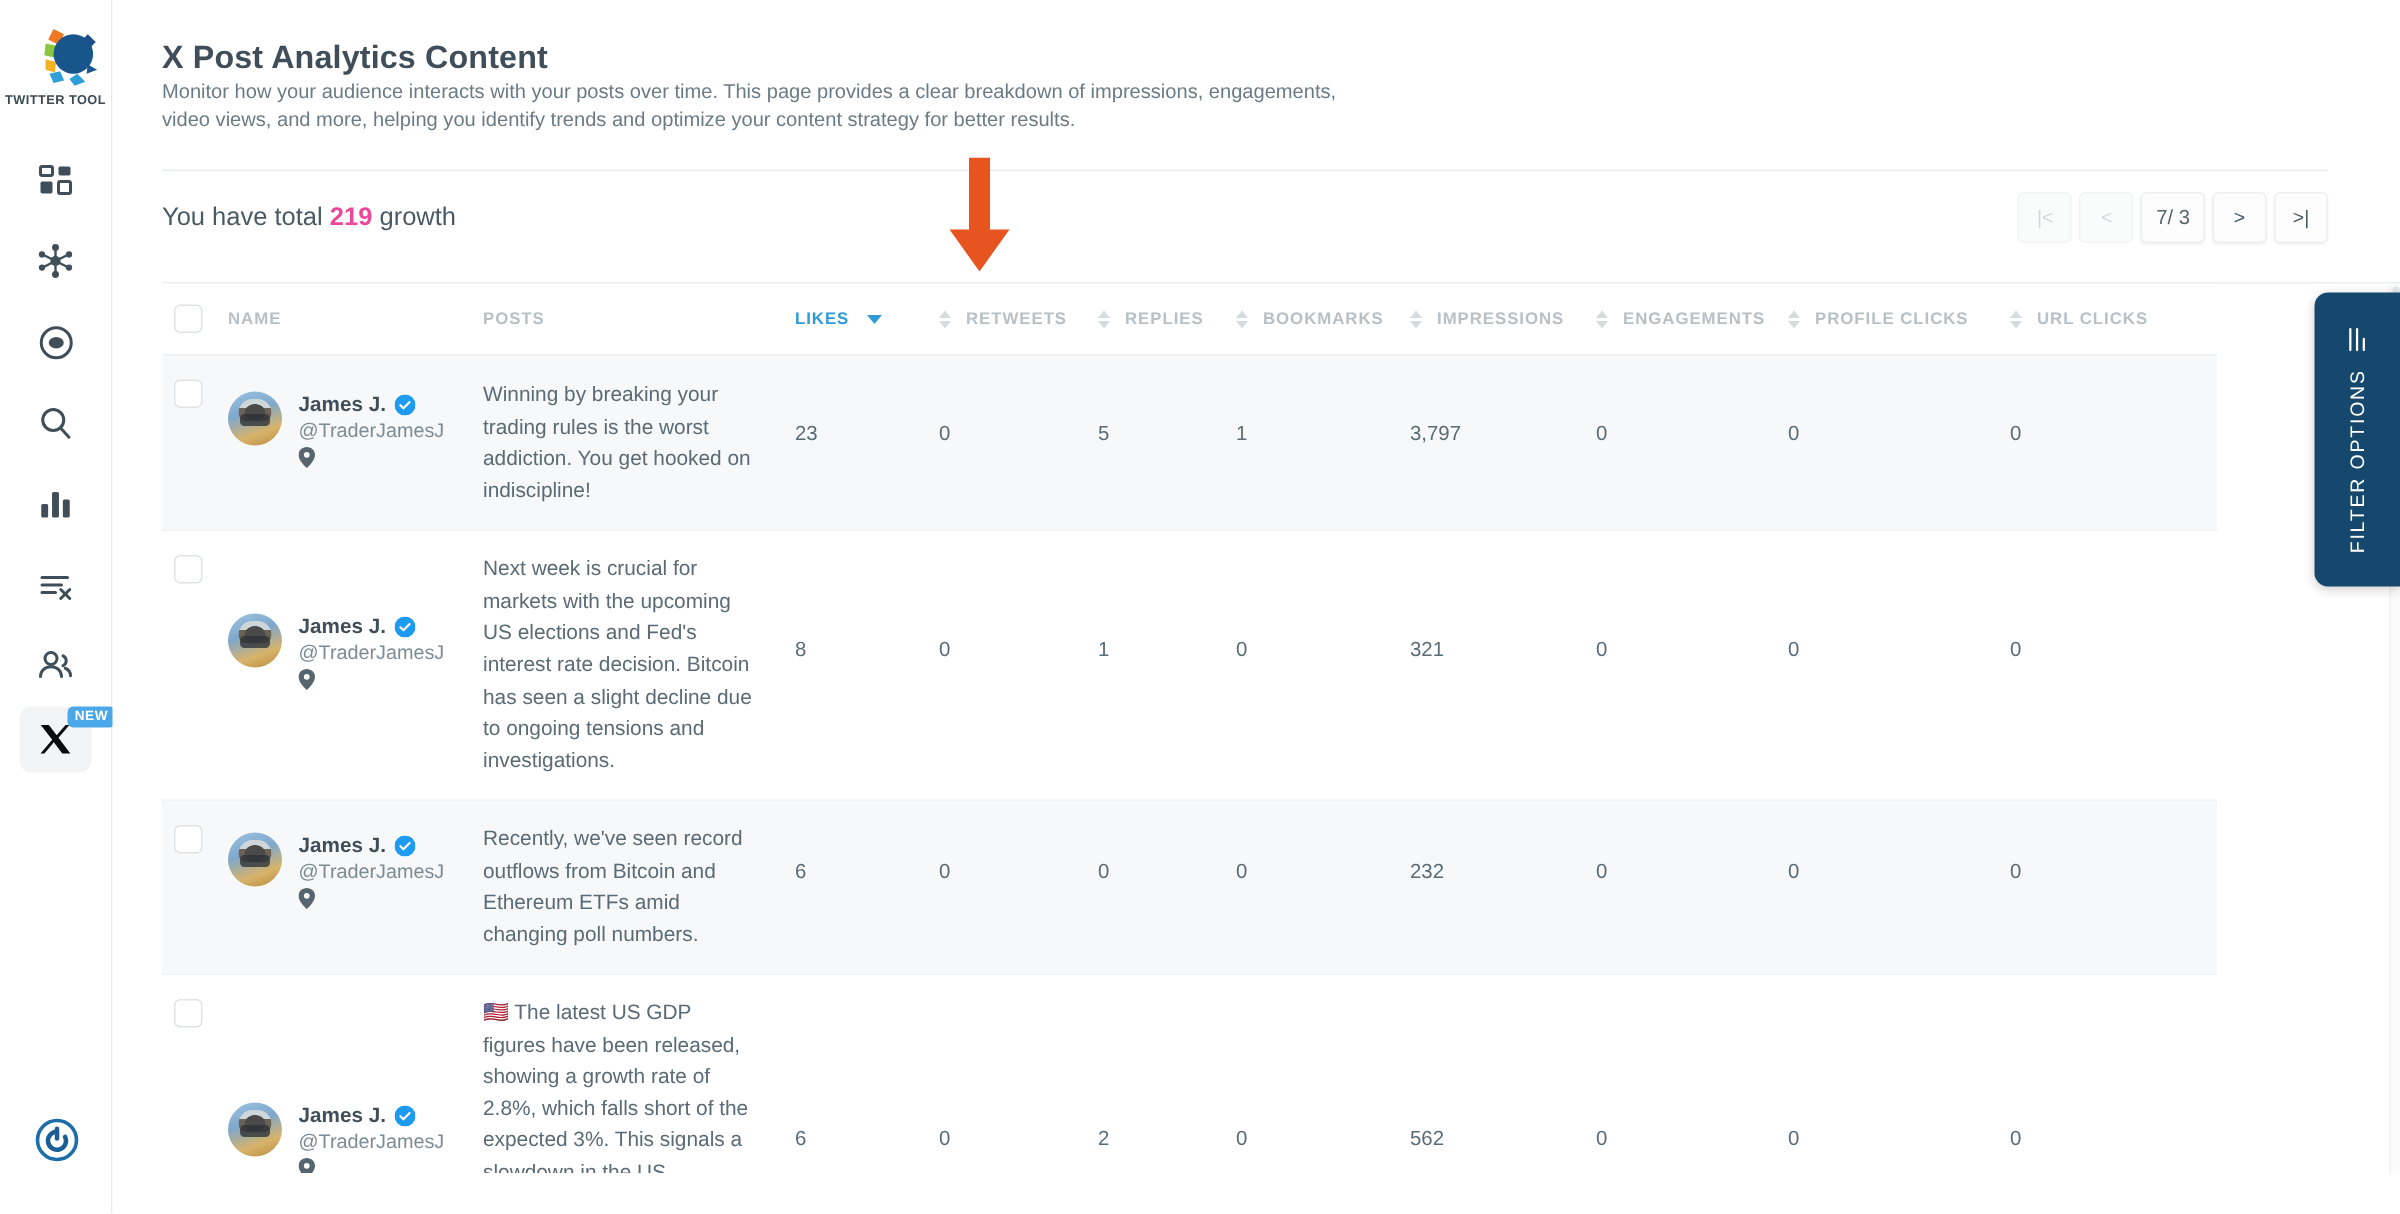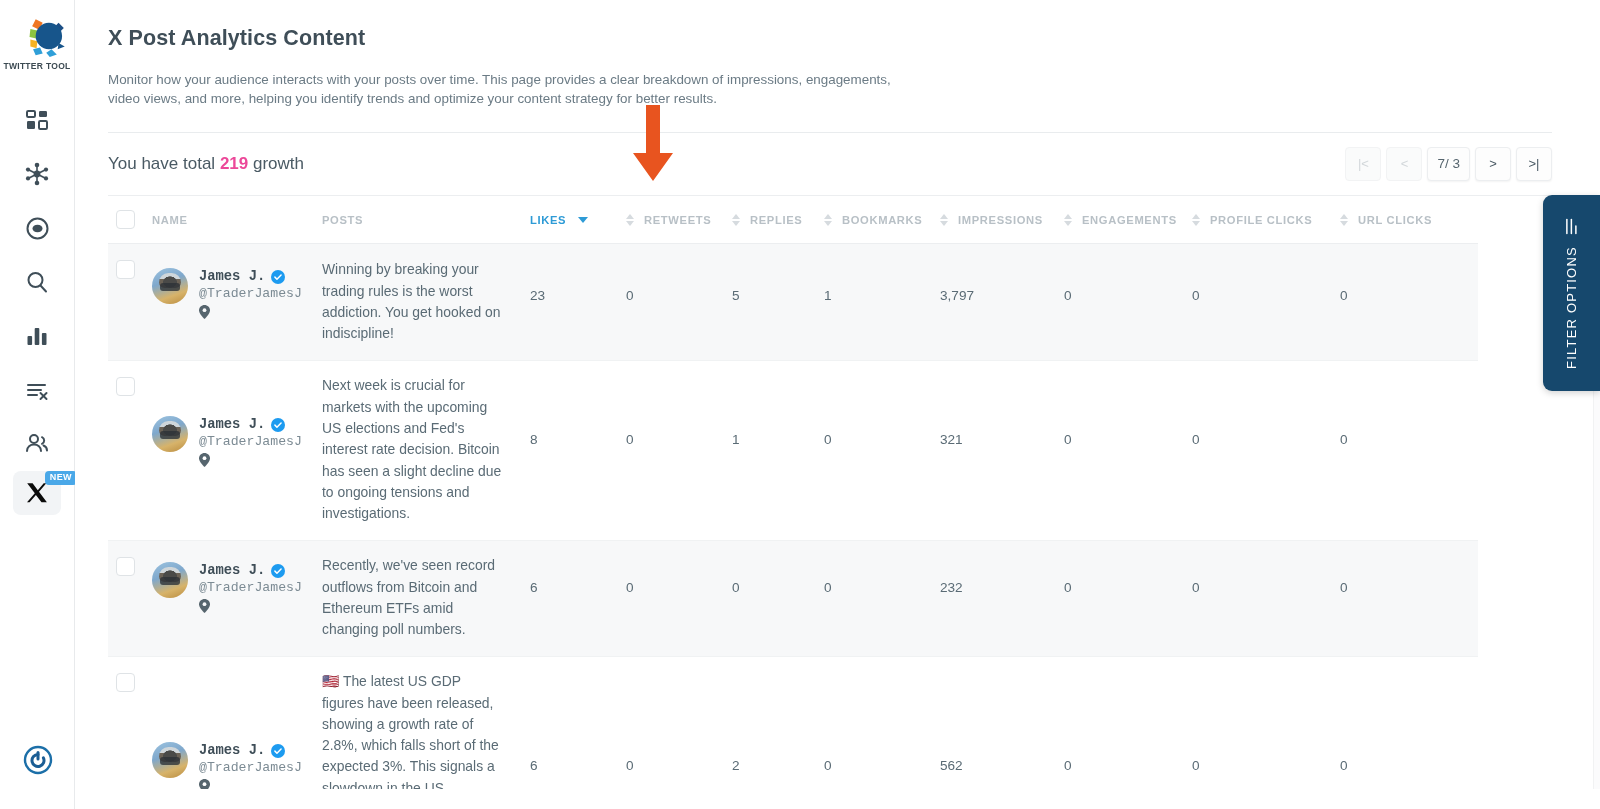--- a/index.html
+++ b/index.html
@@ -45,21 +45,21 @@
   .sidebar-bottom { position: absolute; bottom: 34px; left: 0; width: 75px; display:flex; justify-content:center; }
 
   
   .main {
     flex: 1; height: 809px; background: #ffffff;
     padding: 0 0 0 0; position: relative; overflow: hidden;
   }
   .content { padding: 26px 48px 0 33px; }
   .page-title {
     font-size: 21.5px; font-weight: 700; color: #3f4e58;
-    letter-spacing: .1px; margin-bottom: 19px;
+    letter-spacing: .1px; margin-bottom: 0;
   }
   .page-desc {
     font-size: 13.4px; color: #6b7b85; line-height: 1.45; max-width: 800px;
   }
   .divider { height: 1px; background: #e9ecee; margin: 23px 0 0 0; }
 
   
   .toolbar {
     display: flex; align-items: center; justify-content: space-between;
     height: 62px;
@@ -77,20 +77,21 @@
   }
   .pg-btn.disabled { color: #d2d7da; background:#fafbfb; border-color:#f2f3f4; box-shadow:none; }
   .pg-btn.page { min-width: 42px; font-size: 13.5px; color:#56656e;}
 
   
   .table-wrap {
     position: relative;
     border-top: 1px solid #eceef0;
     height: 594px; overflow: hidden;
     background: #fff;
+    margin-top: 12px;
   }
   table { border-collapse: collapse; width: 1370px; table-layout: fixed; }
   thead th {
     font-size: 11.2px; font-weight: 700; letter-spacing: .65px;
     color: #b8c0c6; text-transform: uppercase;
     padding: 14px 0 14px 0; text-align: left;
     background: #fff; height: 48px; vertical-align: middle;
     border-bottom: 1px solid #eceef0;
     white-space: nowrap;
   }
@@ -107,21 +108,21 @@
   tbody td { vertical-align: top; padding: 0; font-size: 13.6px; color: #5a6b75; }
   tbody tr.shade { background: #f7f8f9; }
   tbody tr { border-bottom: 1px solid #f0f2f3; }
 
   .cb {
     width: 19px; height: 19px; border: 1px solid #dfe3e6; border-radius: 4px;
     background: #fff; display: block; cursor: pointer;
   }
   .cb-cell { padding-top: 16px; padding-left: 8px; }
 
-  .name-cell { padding-top: 0; font-family: Liberation Mono, monospace; }
+  .name-cell { padding-top: 0; }
   .name-inner { display: flex; align-items: flex-start; gap: 11px; }
   .avatar {
     width: 36px; height: 36px; border-radius: 50%; flex: 0 0 36px;
     background: linear-gradient(160deg,#9cc3e0 0%,#7fa8cc 38%,#d7b36a 72%,#b98b3e 100%);
     position: relative; overflow: hidden;
   }
   .avatar::before {
     content:""; position:absolute; left:7px; top:5px; width:22px; height:15px;
     background: radial-gradient(ellipse at 50% 60%, #4a4a48 0 42%, rgba(74,74,72,0) 46%),
                 linear-gradient(180deg,#cfd6da 0 42%, #6b6256 42% 100%);

